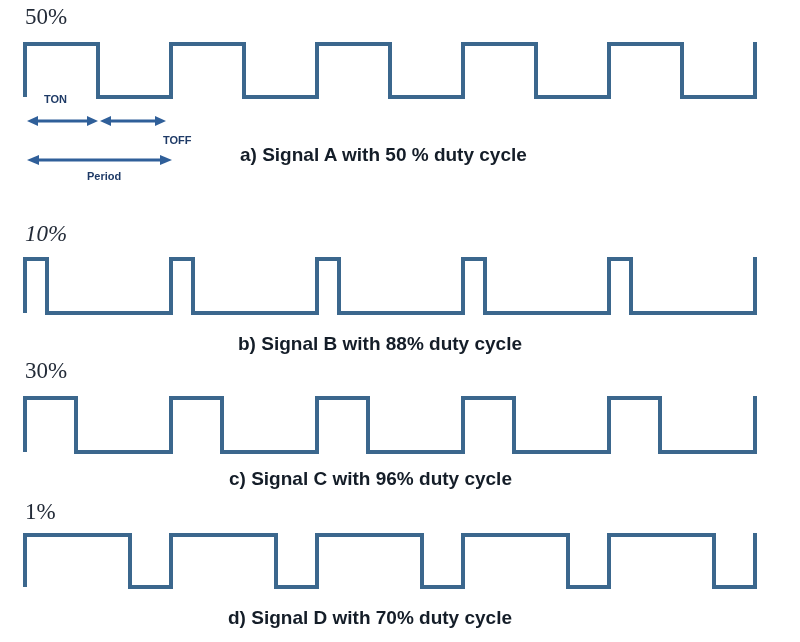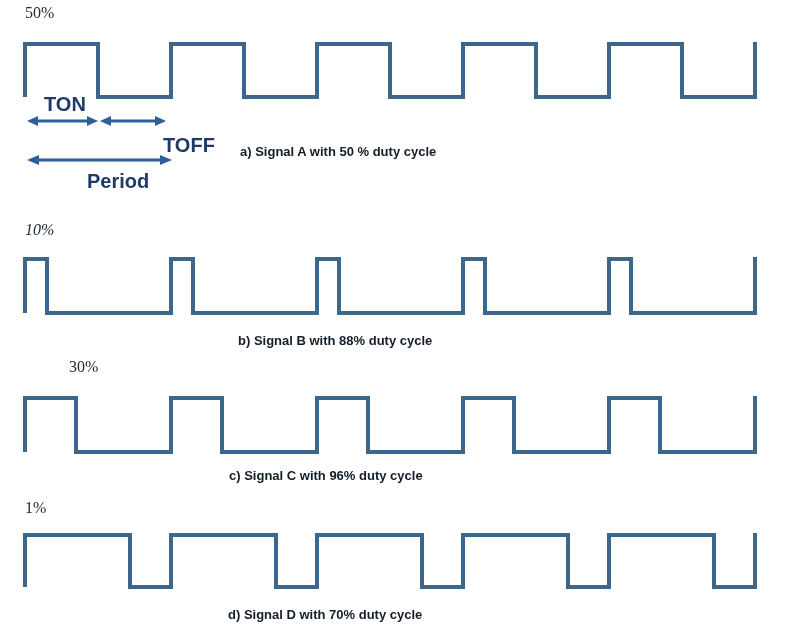--- a/index.html
+++ b/index.html
@@ -19,41 +19,41 @@
     font-family: "Liberation Sans", sans-serif;
     overflow: hidden;
   }
   .wave-svg { position: absolute; left: 0; top: 0; }
   .wave { fill: none; stroke: var(--waveform); stroke-width: 4; stroke-linejoin: miter; }
   .arrow-line { stroke: var(--arrow); stroke-width: 3; }
   .arrowhead { fill: var(--arrow); stroke: none; }
   .pct {
     position: absolute;
     font-family: "Liberation Serif", serif;
-    font-size: 16px;
+    font-size: 23px;
     color: var(--percent);
     white-space: nowrap;
   }
   .ann {
     position: absolute;
     font-weight: bold;
-    font-size: 20px;
+    font-size: 11px;
     color: var(--annotation);
     white-space: nowrap;
   }
   .cap {
     position: absolute;
     font-weight: bold;
-    font-size: 13px;
+    font-size: 19px;
     color: var(--caption);
     white-space: nowrap;
   }
   .pct-a { left: 25px; top: 4px; }
   .pct-b { left: 25px; top: 221px; font-style: italic; }
-  .pct-c { left: 25px; top: 358px; margin-left: 44px; }
+  .pct-c { left: 25px; top: 358px; }
   .pct-d { left: 25px; top: 499px; }
   .ann-ton    { left: 44px;  top: 93px; }
   .ann-toff   { left: 115px; top: 134px; margin-left: 48px; }
   .ann-period { left: 87px;  top: 170px; }
   .cap-a { left: 240px; top: 144px; }
   .cap-b { left: 238px; top: 333px; }
   .cap-c { left: 229px; top: 468px; }
   .cap-d { left: 228px; top: 607px; text-align: right; }
 </style>
 </head>

